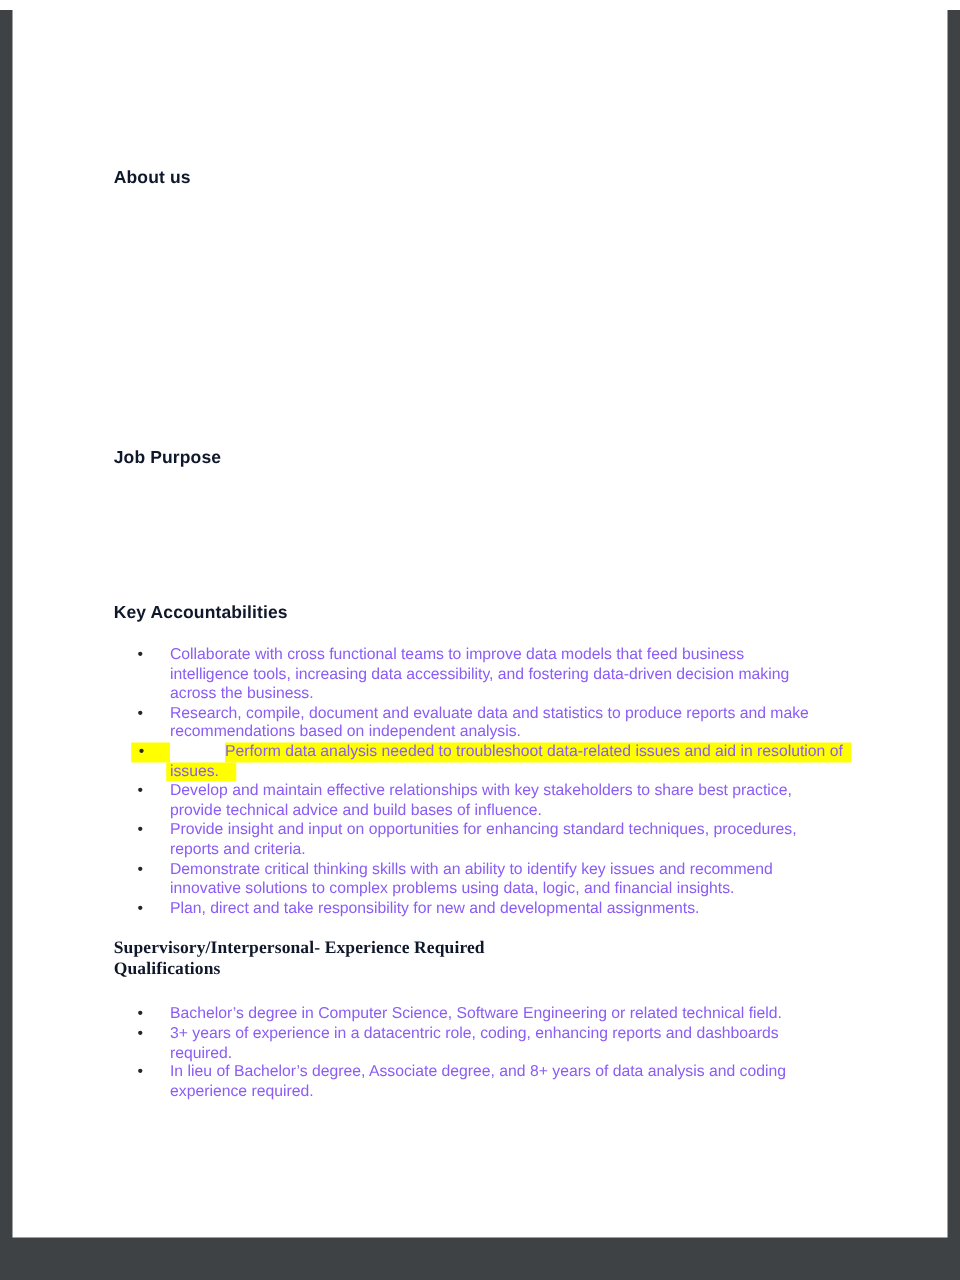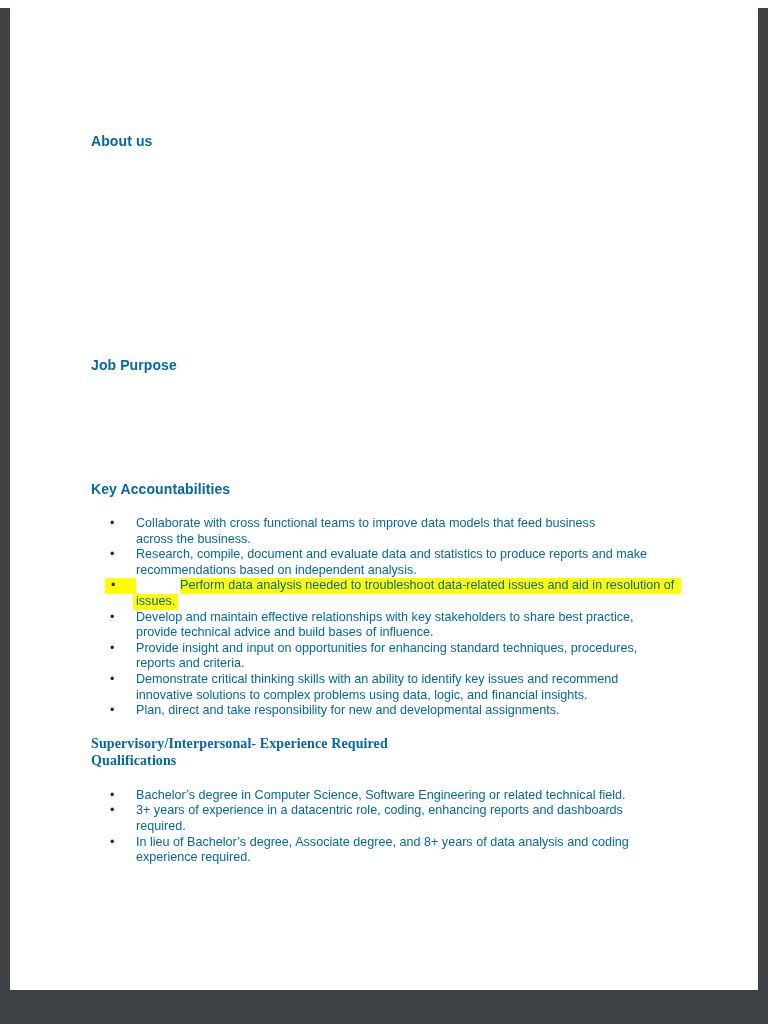--- a/index.html
+++ b/index.html
@@ -11,69 +11,70 @@
   }
   .page { position:absolute; inset:0; background:#ffffff; }
 
   
   .edge-left  { position:absolute; left:0;  top:8px; bottom:0; width:10px;  background:#3f4245; }
   .edge-right { position:absolute; right:0; top:8px; bottom:0; width:10px;  background:#3f4245; }
   .bottom-bar { position:absolute; left:0; right:0; bottom:0; height:34px;  background:#3f4245; }
 
   
   h2 {
-    font-size:14px; line-height:16px; font-weight:bold; color:#0369a1;
+    font-size:14px; line-height:16px; font-weight:bold; color:#0f172a;
     margin:0 0 0 91px; padding:0; letter-spacing:0.1px;
   }
   .h-about   { margin-top:133px; }
   .h-purpose { margin-top:208px; }
   .h-key     { margin-top:108px; }
   .h-exp     { margin-top:16px; line-height:17px;font-family:Liberation Serif, serif; }
 
   
   ul.blist { list-style:none; margin:19px 20px 0 110px; padding:0; }
   ul.blist li { display:flex; }
   .mk {
     flex:none; width:26px; font-size:12.6px; line-height:15.6px; color:#262626;
     font-weight:normal;
   }
   .mk b { font-weight:normal; display:block; line-height:15.6px; }
-  .tx { flex:1; font-size:12.6px; line-height:15.6px; color:#0369a1; }
+  .tx { flex:1; font-size:12.6px; line-height:15.6px; color:#8b5cf6; }
   .tx span { display:block; }
 
   
   li.hl-row .mk b {
     background:#ffff00; margin-left:-5px; padding-left:6px; width:25px;
   }
   li.hl-row .tx .hl-full {
     display:inline-block; background:#ffff00; padding-right:7px;margin-left:44px;
   }
   li.hl-row .tx .hl-word {
     display:inline-block; background:#ffff00; margin-left:-3px;
-    padding-left:3px; padding-right:3px;
+    padding-left:3px; padding-right:14px;
   }
 </style>
 </head>
 <body>
 
 <div class="page">
 
   <h2 class="h-about">About us</h2>
 
   <h2 class="h-purpose">Job Purpose</h2>
 
   <h2 class="h-key">Key Accountabilities</h2>
 
   <ul class="blist">
     <li>
       <span class="mk">
           <b>•</b>
         </span>
       <span class="tx">
         <span>Collaborate with cross functional teams to improve data models that feed business</span>
+        <span>intelligence tools, increasing data accessibility, and fostering data-driven decision making</span>
         <span>across the business.</span>
       </span>
     </li>
     <li>
       <span class="mk">
           <b>•</b>
         </span>
       <span class="tx">
         <span>Research, compile, document and evaluate data and statistics to produce reports and make</span>
         <span>recommendations based on independent analysis.</span>

